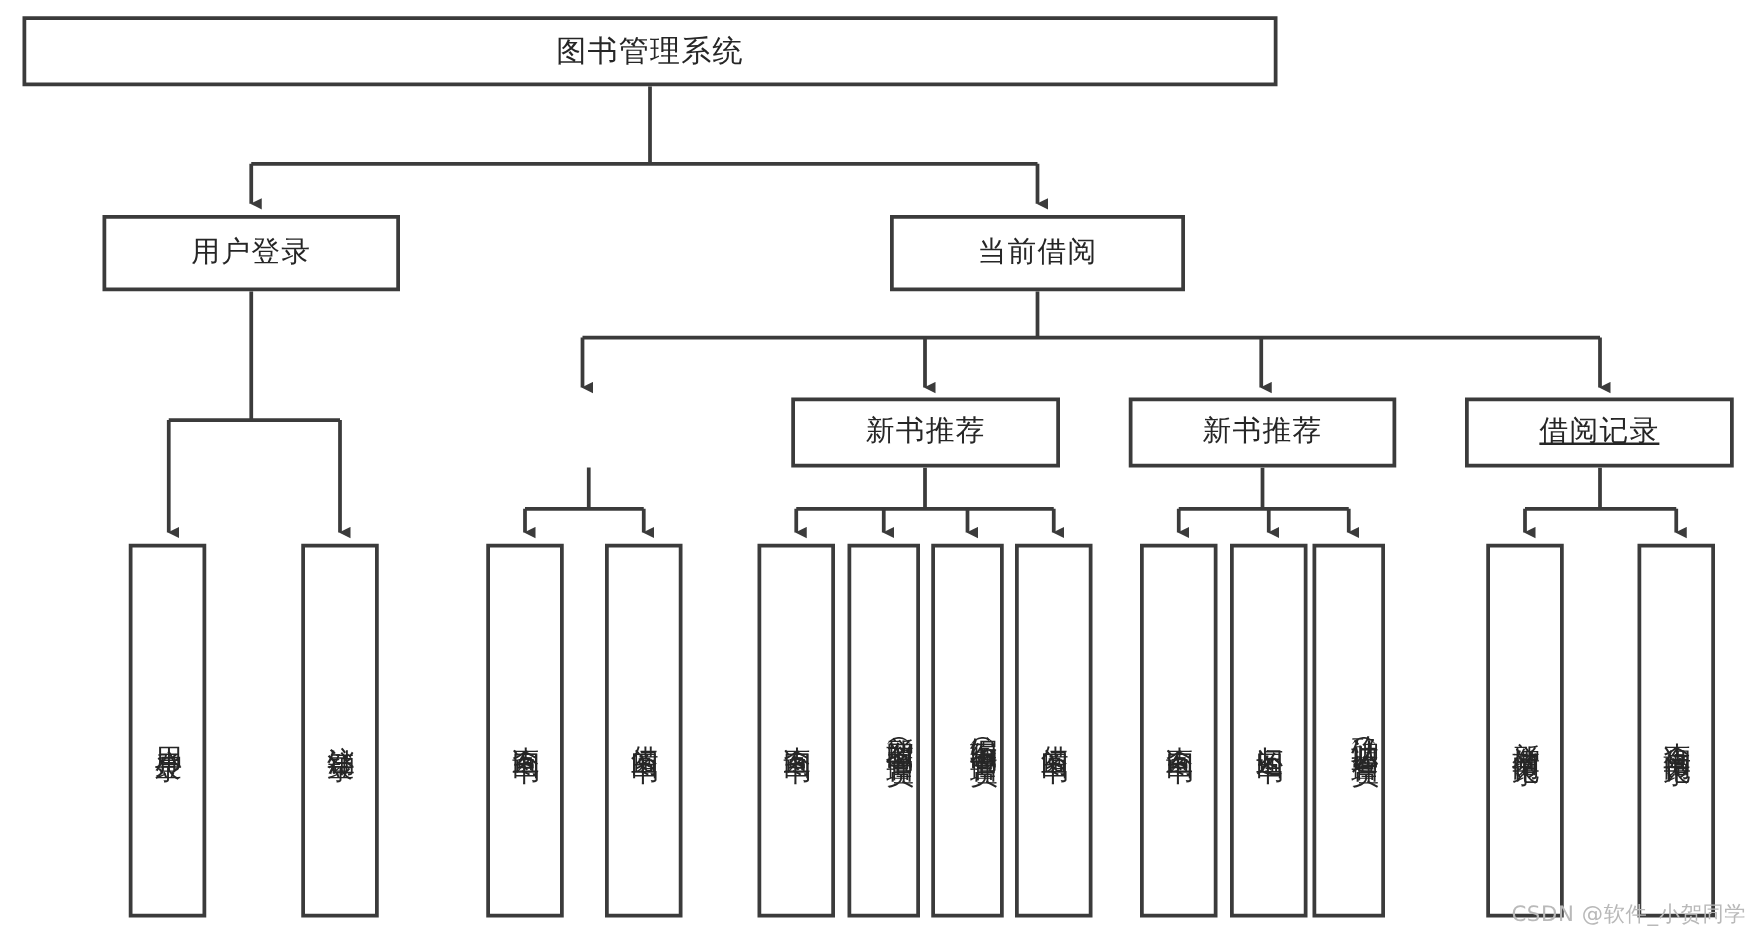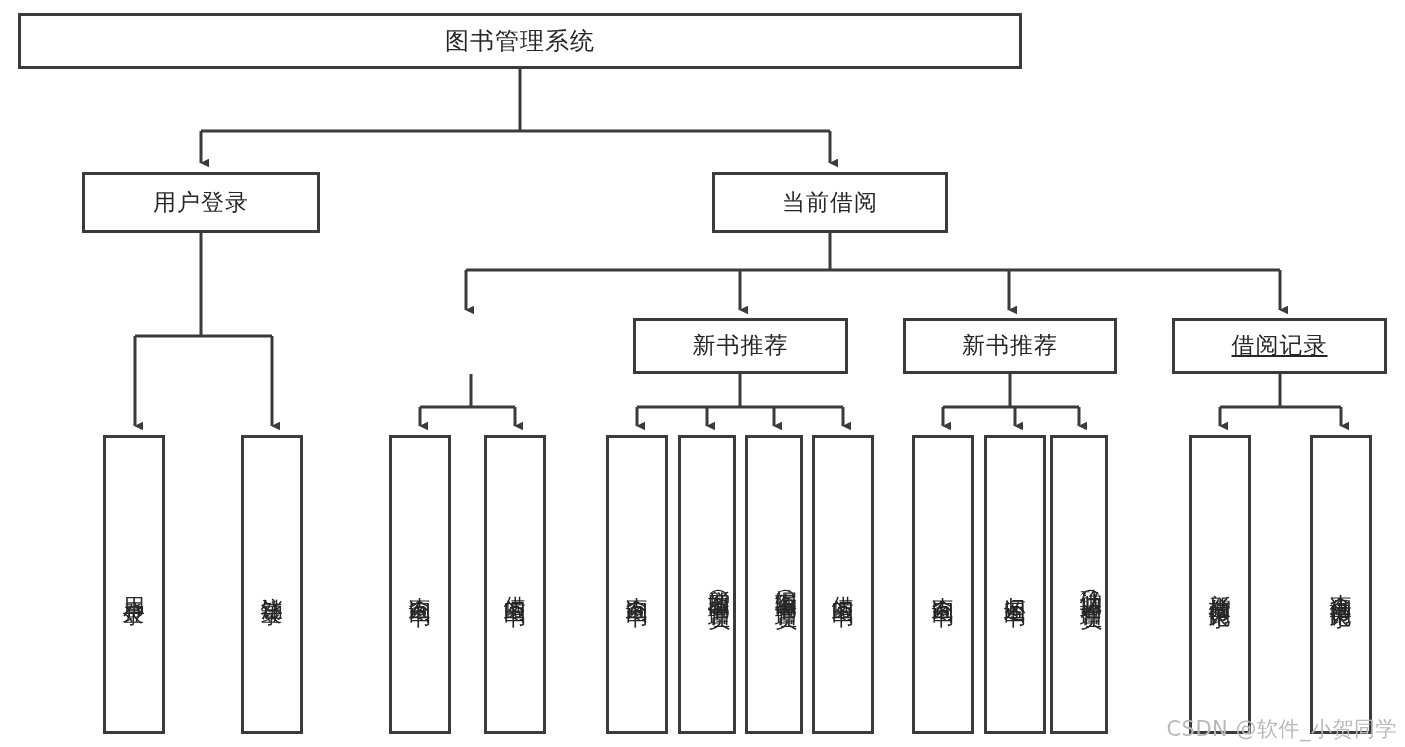--- a/index.html
+++ b/index.html
@@ -55,21 +55,21 @@
     display: block;
     white-space: nowrap;
   }
   .node.root {
     font-size: 24px;
   }
   #watermark {
     position: absolute;
     right: 8px;
     bottom: 4px;
-    font-size: 21px;
+    font-size: 17px;
     color: #b9b9b9;
     letter-spacing: 0.5px;
     white-space: nowrap;
   }
 </style>
 </head>
 <body>
 
 <div id="canvas">
 

